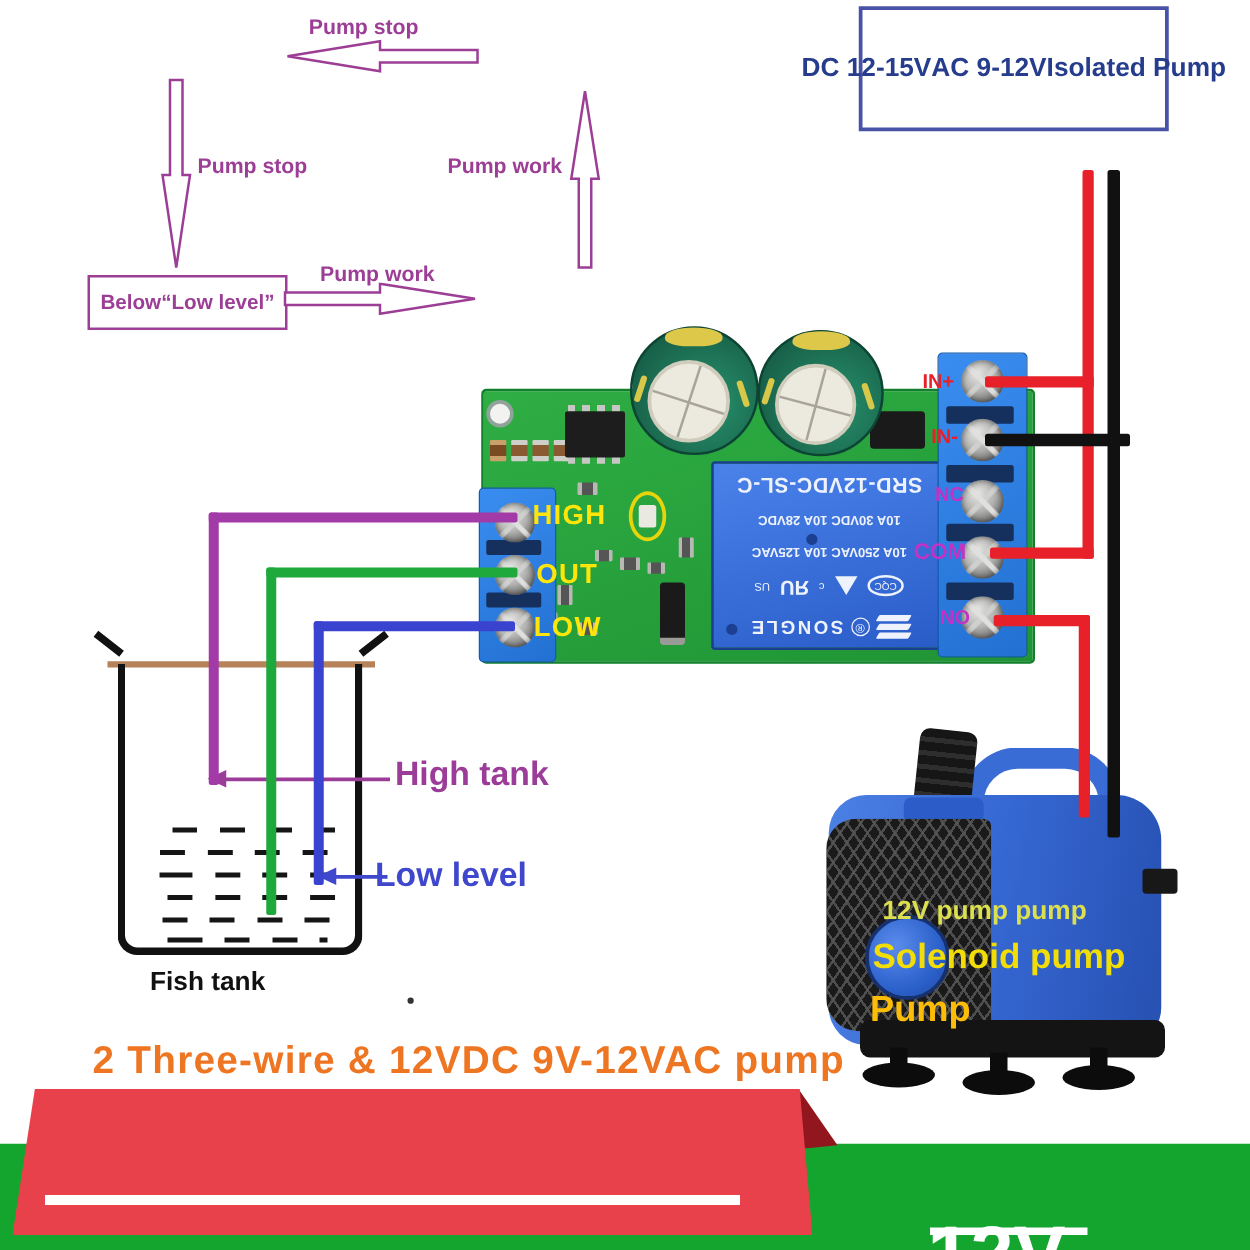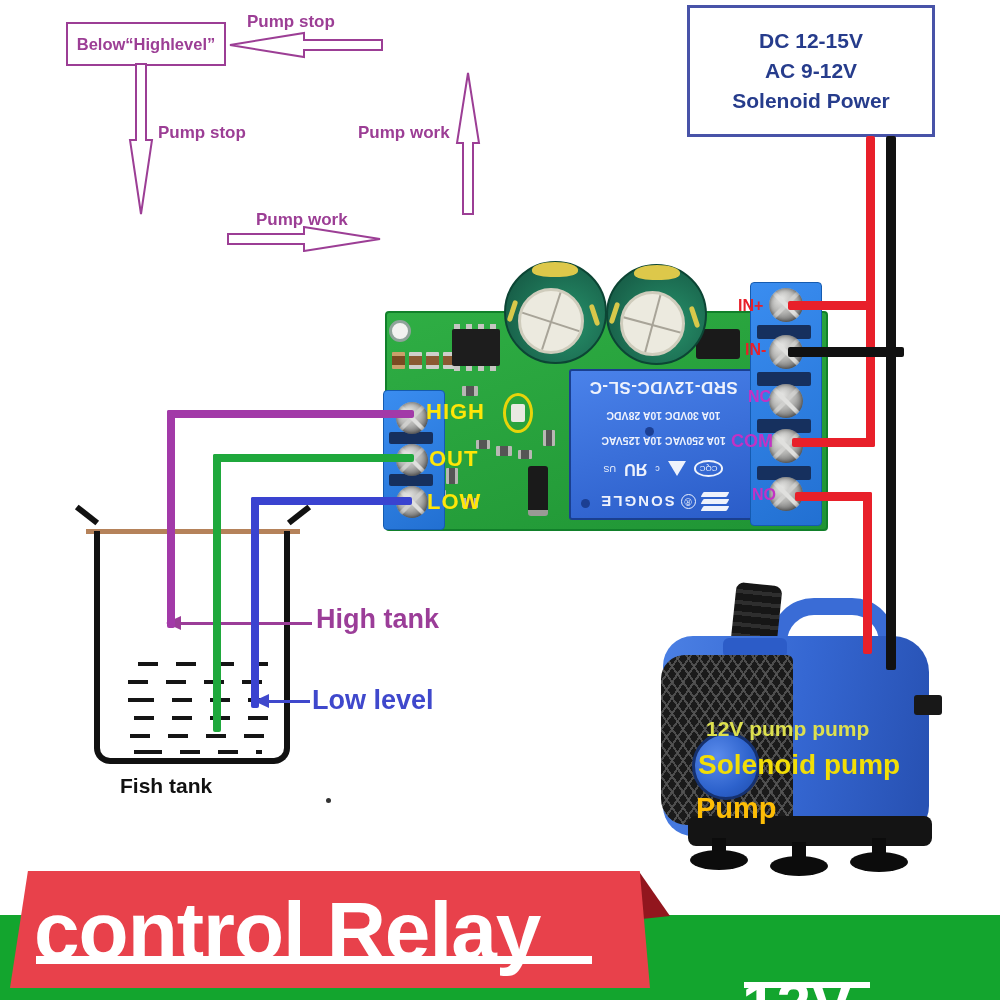--- a/index.html
+++ b/index.html
@@ -4,22 +4,22 @@
 <style>
   html,body{margin:0;padding:0;background:#fff;}
   #stage{position:relative;width:1000px;height:1000px;background:#ffffff;overflow:hidden;
          font-family:"Liberation Sans", sans-serif;}
   .abs{position:absolute;}
   
   .fcbox{position:absolute;border:2px solid #9c3e95;background:#fff;color:#9c3e95;
          font-weight:bold;font-size:16.5px;display:flex;align-items:center;justify-content:center;white-space:nowrap;}
   .fclabel{position:absolute;color:#9c3e95;font-weight:bold;font-size:17px;white-space:nowrap;}
   
-  .powerbox{position:absolute;left:687px;top:5px;width:248px;height:132px;border:3px solid #4853a8;background:#fff;
-            display:flex;flex-direction:column;justify-content:center;align-items:center;box-sizing:border-box;}
+  .powerbox{position:absolute;left:687px;top:5px;width:248px;height:100px;border:3px solid #4853a8;background:#fff;
+            display:flex;justify-content:center;align-items:center;box-sizing:border-box;}
   .powerbox p{margin:3px 0;color:#263c8c;font-weight:bold;font-size:21px;white-space:nowrap;}
   
   .wire{position:absolute;border-radius:2px;}
   
   .tankline{position:absolute;background:#111;}
   .dashrow{position:absolute;height:4px;background:repeating-linear-gradient(90deg,#151515 0 20px,transparent 20px 38px);}
   .lvl-line{position:absolute;height:3px;}
   .arrow-left{position:absolute;width:0;height:0;border-top:7px solid transparent;border-bottom:7px solid transparent;}
   
   .pcb{position:absolute;left:385px;top:311px;width:443px;height:220px;background:linear-gradient(160deg,#2fae44,#1f9434);
@@ -52,21 +52,21 @@
   
   .pumptxt{position:absolute;font-weight:bold;white-space:nowrap;}
   
   .bannertitle{position:absolute;color:#fff;font-weight:bold;}
 </style>
 </head>
 <body>
 
 <div id="stage">
 
-  <div class="fcbox" style="left:66px;top:22px;width:156px;height:40px;">Below“Highlevel”</div>
+  <div class="fcbox" style="left:70px;top:220px;width:156px;height:40px;">Below“Low level”</div>
 
   <svg class="abs" style="left:226px;top:31px;" width="158" height="28">
     <polygon points="156,9 78,9 78,2 4,14 78,26 78,19 156,19" fill="#fff" stroke="#9c3e95" stroke-width="2"></polygon>
   </svg>
   <svg class="abs" style="left:226px;top:226px;" width="158" height="26">
     <polygon points="2,8 78,8 78,1 154,13 78,25 78,18 2,18" fill="#fff" stroke="#9c3e95" stroke-width="2"></polygon>
   </svg>
   <svg class="abs" style="left:128px;top:62px;" width="26" height="156">
     <polygon points="8,2 18,2 18,78 24,78 13,152 2,78 8,78" fill="#fff" stroke="#9c3e95" stroke-width="2"></polygon>
   </svg>
@@ -75,21 +75,21 @@
   </svg>
 
   <div class="fclabel" style="left:247px;top:12px;">Pump stop</div>
   <div class="fclabel" style="left:158px;top:123px;">Pump stop</div>
   <div class="fclabel" style="left:256px;top:210px;">Pump work</div>
   <div class="fclabel" style="left:358px;top:123px;">Pump work</div>
 
   <div class="powerbox">
     <p>DC 12-15V</p>
     <p>AC 9-12V</p>
-    <p>Solenoid Power</p>
+    <p>Isolated Pump</p>
   </div>
 
   <div class="abs" style="left:86px;top:529px;width:214px;height:5px;background:#b5825a;"></div>
   <div class="abs" style="left:94px;top:531px;width:196px;height:233px;border-left:6px solid #111;
        border-right:6px solid #111;border-bottom:6px solid #111;border-radius:0 0 16px 16px;box-sizing:border-box;"></div>
   <div class="tankline" style="left:74px;top:512px;width:26px;height:6px;transform:rotate(38deg);"></div>
   <div class="tankline" style="left:286px;top:512px;width:26px;height:6px;transform:rotate(-38deg);"></div>
 
   <div>
     <div class="dashrow" style="left:138px;top:662px;width:130px;"></div>
@@ -99,32 +99,32 @@
     <div class="dashrow" style="left:114px;top:734px;width:152px;background-position-x:16px;"></div>
     <div class="dashrow" style="left:134px;top:750px;width:128px;background-position-x:8px;"></div>
   </div>
 
   <div class="arrow-left" style="left:166px;top:616px;border-right:15px solid #9b3d98;"></div>
   <div class="lvl-line" style="left:180px;top:622px;width:132px;background:#9b3d98;"></div>
   <div class="abs" style="left:316px;top:604px;color:#9b3d98;font-weight:bold;font-size:27px;white-space:nowrap;">High tank</div>
 
   <div class="arrow-left" style="left:254px;top:694px;border-right:15px solid #3f48cc;"></div>
   <div class="lvl-line" style="left:268px;top:700px;width:42px;background:#3f48cc;"></div>
-  <div class="abs" style="left:312px;top:685px;color:#3f48cc;font-weight:bold;font-size:27px;white-space:nowrap;">Low level</div>
+  <div class="abs" style="left:300px;top:685px;color:#3f48cc;font-weight:bold;font-size:27px;white-space:nowrap;">Low level</div>
 
   <div class="abs" style="left:120px;top:774px;color:#111;font-weight:bold;font-size:21px;">Fish tank</div>
   <div class="abs" style="left:326px;top:798px;width:5px;height:5px;background:#333;border-radius:50%;"></div>
 
+  <div class="abs" style="left:74px;top:830px;color:#ee7622;font-weight:bold;font-size:31px;letter-spacing:1px;white-space:nowrap;">2 Three-wire &amp; 12VDC 9V-12VAC pump</div>
 
   <div class="abs" style="left:0;top:915px;width:1000px;height:85px;background:#13a52e;"></div>
   <div class="abs" style="left:638px;top:871px;width:32px;height:48px;background:#92161e;
        clip-path:polygon(2% 0, 100% 94%, 12% 100%);"></div>
   <div class="abs" style="left:10px;top:871px;width:640px;height:117px;background:#e8414b;
        clip-path:polygon(2.8% 0, 98.4% 0, 100% 100%, 0 100%);"></div>
-  <div class="bannertitle" style="left:34px;top:884px;font-size:82px;letter-spacing:-1px;white-space:nowrap;">control Relay</div>
   <div class="abs" style="left:36px;top:956px;width:556px;height:8px;background:#fff;"></div>
   <div class="bannertitle" style="left:742px;top:968px;font-size:62px;">12V</div>
   <div class="abs" style="left:744px;top:982px;width:126px;height:6px;background:#fff;"></div>
 
   <div>
     <div class="abs" style="left:770px;top:598px;width:126px;height:72px;border:17px solid #3a6cd6;border-bottom:none;
          border-radius:44px 44px 0 0;box-sizing:border-box;"></div>
     <div class="abs" style="left:733px;top:584px;width:46px;height:72px;border-radius:8px;transform:rotate(6deg);
          background:repeating-linear-gradient(180deg,#161616 0 7px,#2e2e2e 7px 11px);"></div>
     <div class="abs" style="left:663px;top:636px;width:266px;height:200px;border-radius:30px 36px 30px 30px;

